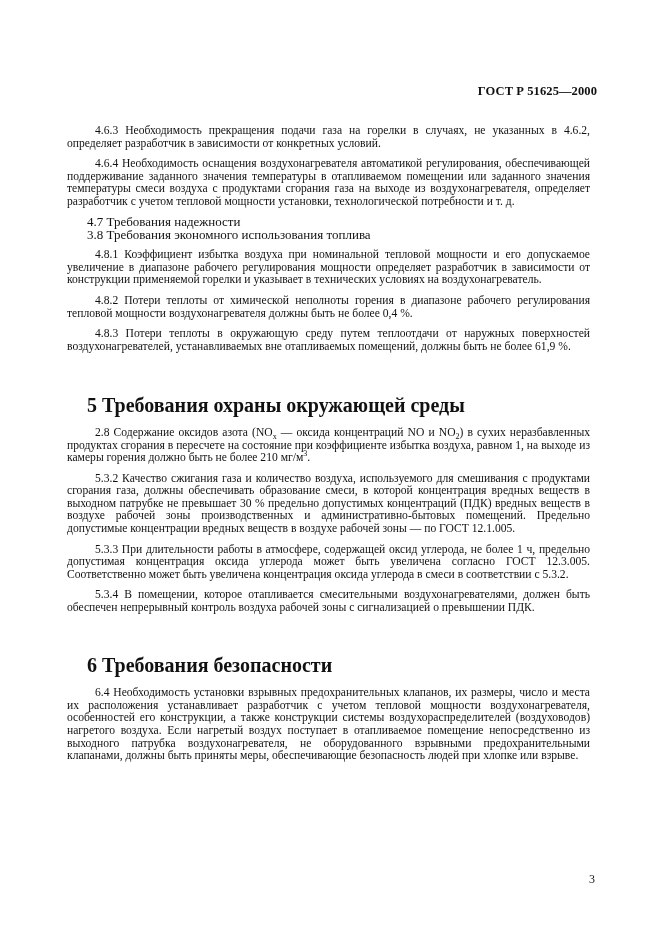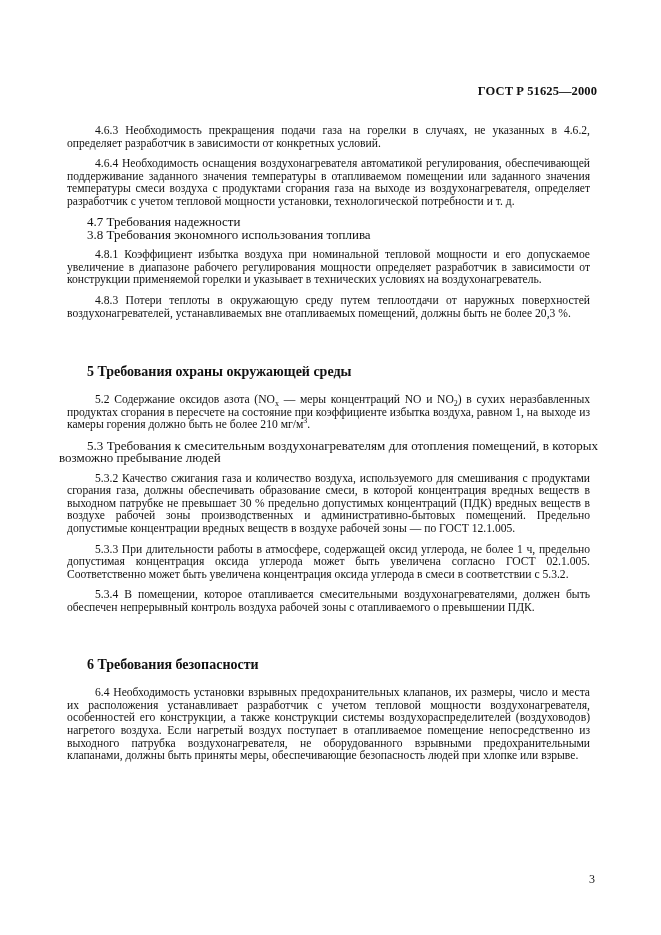--- a/index.html
+++ b/index.html
@@ -2,42 +2,42 @@
 <html><head>
 <meta charset="utf-8">
 <style>
   html, body { margin: 0; padding: 0; background: #ffffff; }
   body { width: 661px; height: 935px; position: relative; overflow: hidden;
          font-family: "Liberation Serif", "DejaVu Serif", serif; color: #111; }
   .header { position: absolute; top: 84px; right: 64px; font-weight: bold; font-size: 12.5px; letter-spacing: 0.1px; }
   .content { position: absolute; left: 59px; top: 117px; width: 539px; font-size: 11.6px; line-height: 12.55px; }
   .p { text-align: justify; text-indent: 28px; margin: 8px; }
   .sub { font-weight: normal; font-size: 13px; text-indent: 28px; margin: 0; }
-  .sec { font-weight: bold; font-size: 14px; margin: 43px 0 14px 28px; line-height: 16px; }
+  .sec { font-weight: bold; font-size: 20px; margin: 43px 0 14px 28px; line-height: 16px; }
   .sec.first { margin-top: 44px; }
   .pageno { position: absolute; top: 872px; left: 589px; font-size: 12px; }
   sub, sup { font-size: 8px; line-height: 0; }
 </style>
 </head>
 <body>
 
 <div class="header">ГОСТ Р 51625—2000</div>
 
 <div class="content">
   <p class="p">4.6.3 Необходимость прекращения подачи газа на горелки в случаях, не указанных в 4.6.2, определяет разработчик в зависимости от конкретных условий.</p>
   <p class="p">4.6.4 Необходимость оснащения воздухонагревателя автоматикой регулирования, обеспечивающей поддерживание заданного значения температуры в отапливаемом помещении или заданного значения температуры смеси воздуха с продуктами сгорания газа на выходе из воздухонагревателя, определяет разработчик с учетом тепловой мощности установки, технологической потребности и т. д.</p>
   <p class="sub">4.7 Требования надежности</p>
   <p class="sub">3.8 Требования экономного использования топлива</p>
   <p class="p">4.8.1 Коэффициент избытка воздуха при номинальной тепловой мощности и его допускаемое увеличение в диапазоне рабочего регулирования мощности определяет разработчик в зависимости от конструкции применяемой горелки и указывает в технических условиях на воздухонагреватель.</p>
-  <p class="p">4.8.3 Потери теплоты в окружающую среду путем теплоотдачи от наружных поверхностей воздухонагревателей, устанавливаемых вне отапливаемых помещений, должны быть не более 20,3 %.</p>
+  <p class="p">4.8.2 Потери теплоты от химической неполноты горения в диапазоне рабочего регулирования тепловой мощности воздухонагревателя должны быть не более 0,4 %.</p>
+  <p class="p">4.8.3 Потери теплоты в окружающую среду путем теплоотдачи от наружных поверхностей воздухонагревателей, устанавливаемых вне отапливаемых помещений, должны быть не более 61,9 %.</p>
 
   <div class="sec first">5 Требования охраны окружающей среды</div>
-  <p class="p"><span>5.2 Содержание оксидов азота (NO</span><sub>x</sub><span> — меры концентраций NO и NO</span><sub>2</sub><span>) в сухих неразбавленных продуктах сгорания в пересчете на состояние при коэффициенте избытка воздуха, равном 1, на выходе из камеры горения должно быть не более 210 мг/м</span><sup>3</sup><span>.</span></p>
-  <p class="sub" style="text-align:justify">5.3 Требования к смесительным воздухонагревателям для отопления помещений, в которых возможно пребывание людей</p>
+  <p class="p"><span>2.8 Содержание оксидов азота (NO</span><sub>x</sub><span> — оксида концентраций NO и NO</span><sub>2</sub><span>) в сухих неразбавленных продуктах сгорания в пересчете на состояние при коэффициенте избытка воздуха, равном 1, на выходе из камеры горения должно быть не более 210 мг/м</span><sup>3</sup><span>.</span></p>
   <p class="p">5.3.2 Качество сжигания газа и количество воздуха, используемого для смешивания с продуктами сгорания газа, должны обеспечивать образование смеси, в которой концентрация вредных веществ в выходном патрубке не превышает 30 % предельно допустимых концентраций (ПДК) вредных веществ в воздухе рабочей зоны производственных и административно-бытовых помещений. Предельно допустимые концентрации вредных веществ в воздухе рабочей зоны — по ГОСТ 12.1.005.</p>
-  <p class="p">5.3.3 При длительности работы в атмосфере, содержащей оксид углерода, не более 1 ч, предельно допустимая концентрация оксида углерода может быть увеличена согласно ГОСТ 02.1.005. Соответственно может быть увеличена концентрация оксида углерода в смеси в соответствии с 5.3.2.</p>
-  <p class="p">5.3.4 В помещении, которое отапливается смесительными воздухонагревателями, должен быть обеспечен непрерывный контроль воздуха рабочей зоны с отапливаемого о превышении ПДК.</p>
+  <p class="p">5.3.3 При длительности работы в атмосфере, содержащей оксид углерода, не более 1 ч, предельно допустимая концентрация оксида углерода может быть увеличена согласно ГОСТ 12.3.005. Соответственно может быть увеличена концентрация оксида углерода в смеси в соответствии с 5.3.2.</p>
+  <p class="p">5.3.4 В помещении, которое отапливается смесительными воздухонагревателями, должен быть обеспечен непрерывный контроль воздуха рабочей зоны с сигнализацией о превышении ПДК.</p>
 
   <div class="sec">6 Требования безопасности</div>
   <p class="p">6.4 Необходимость установки взрывных предохранительных клапанов, их размеры, число и места их расположения устанавливает разработчик с учетом тепловой мощности воздухонагревателя, особенностей его конструкции, а также конструкции системы воздухораспределителей (воздуховодов) нагретого воздуха. Если нагретый воздух поступает в отапливаемое помещение непосредственно из выходного патрубка воздухонагревателя, не оборудованного взрывными предохранительными клапанами, должны быть приняты меры, обеспечивающие безопасность людей при хлопке или взрыве.</p>
 </div>
 
 <div class="pageno">3</div>
 
 </body></html>

